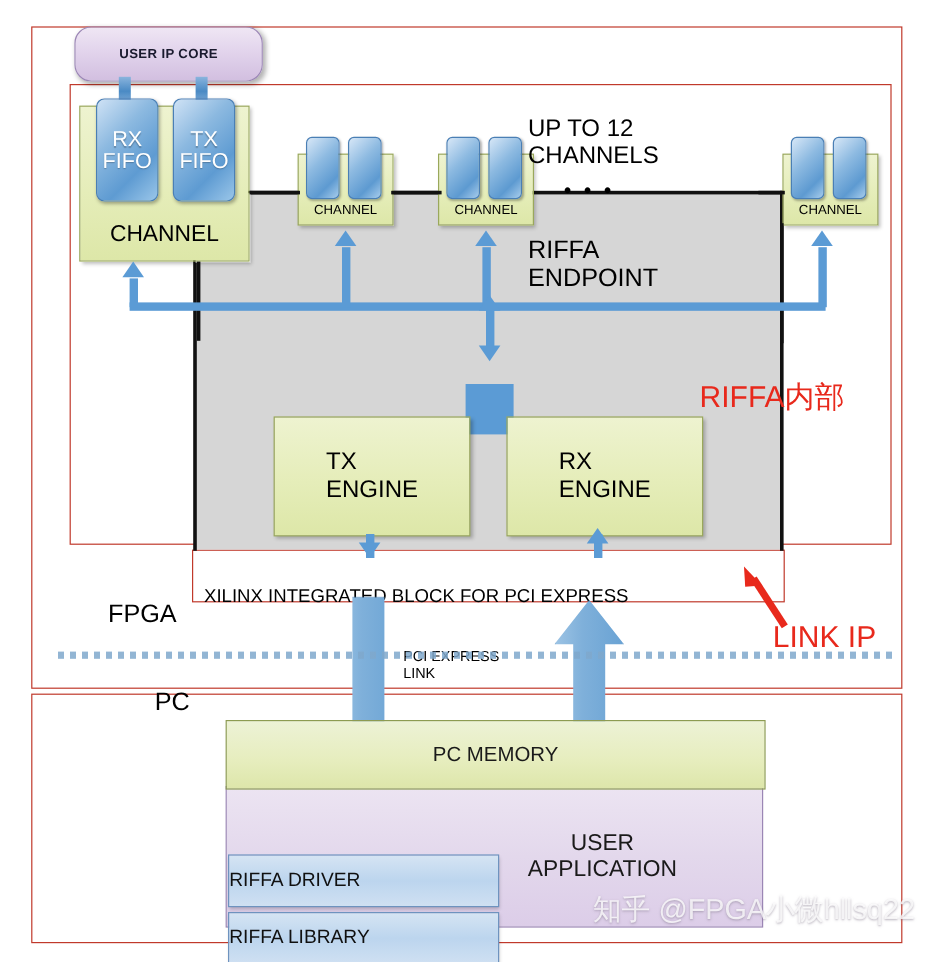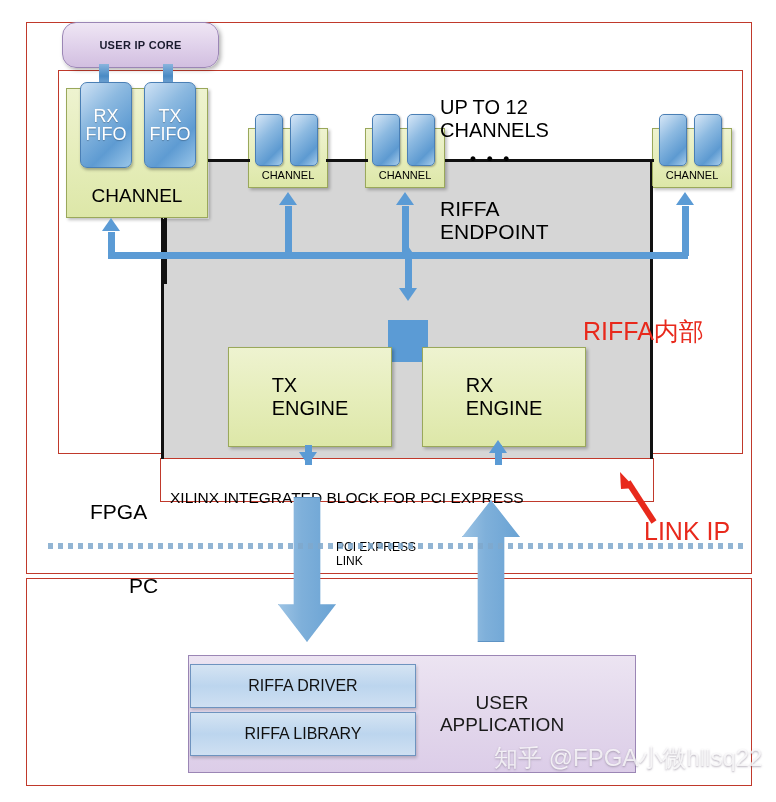--- a/index.html
+++ b/index.html
@@ -111,21 +111,21 @@
     background:linear-gradient(to bottom,#ece4f2 0%,#e3d8ec 50%,#dccde8 100%);
     border:1px solid #9b86b5;
     display:flex;align-items:center;justify-content:center;
     text-align:center;color:#1a1a1a;
   }
   .drvbox{
     position:absolute;
     background:linear-gradient(to bottom,#d5e4f3 0%,#bcd5ee 50%,#cfe0f2 100%);
     border:1px solid #6e93bf;
     box-shadow:1px 2px 3px rgba(0,0,0,.2);
-    display:flex;align-items:center;justify-content:center;color:#101010;
+    display:flex;align-items:center;color:#101010;margin-top:48px;
   }
 
   .watermark{
     position:absolute;color:rgba(255,255,255,.78);white-space:nowrap;
     text-shadow:0 1px 2px rgba(120,110,130,.55);
   }
 </style>
 </head>
 <body>
 
@@ -258,20 +258,23 @@
   </div>
   <div class="label" style="left:103px;top:574px;font-size:21px;margin-left:26px;">
     <span>PC</span>
   </div>
 
   <div class="userapp" style="left:188px;top:655px;width:448px;height:118px;font-size:19px;padding-left:180px;box-sizing:border-box;">
     <span style="white-space:pre-line;">USER
 APPLICATION</span>
   </div>
 
+  <div class="pcmem" style="left:188px;top:600px;width:448px;height:56px;font-size:17px;">
+    <span>PC MEMORY</span>
+  </div>
 
   <div class="drvbox" style="left:190px;top:664px;width:224px;height:42px;font-size:16px;">
     <span>RIFFA DRIVER</span>
   </div>
   <div class="drvbox" style="left:190px;top:712px;width:224px;height:42px;font-size:16px;">
     <span>RIFFA LIBRARY</span>
   </div>
 
   <div class="redtxt" style="left:583px;top:318px;font-size:25px;">
     <span>RIFFA内部</span>

